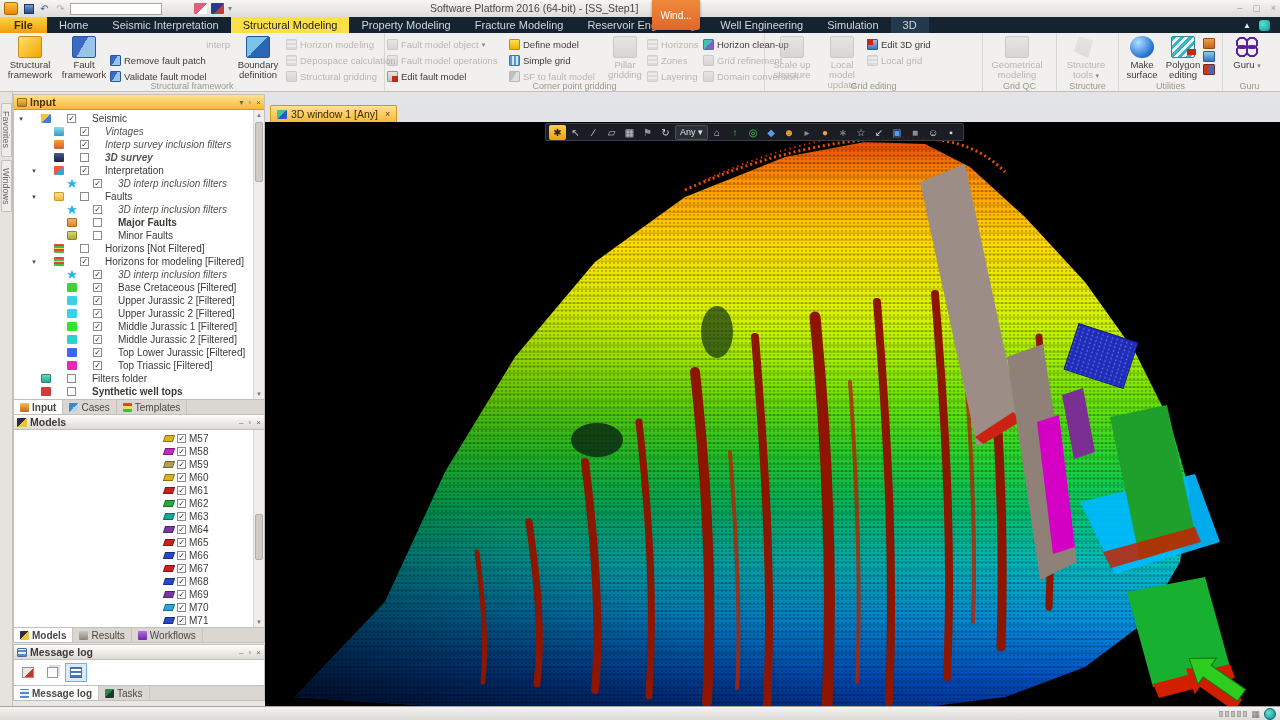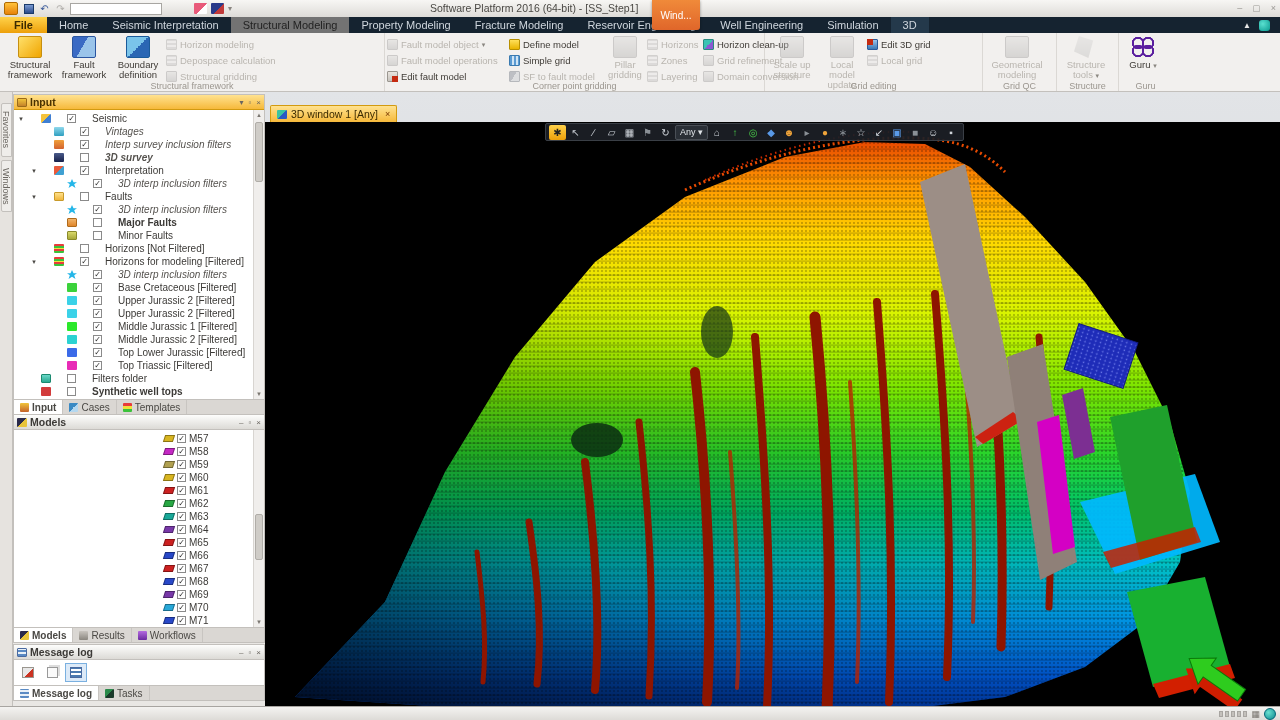--- a/index.html
+++ b/index.html
@@ -21,21 +21,21 @@
   .title-text { position:absolute; left:430px; top:2px; font-size:10.5px; color:#4a4844; }
   .winctl { position:absolute; right:4px; top:3px; display:flex; gap:10px; color:#9a9894; font-size:9px; }
   .notif { position:absolute; left:652px; top:0; width:48px; height:30px; background:linear-gradient(#f08a3a,#e0662a);
     color:#fff; font-size:10px; font-weight:normal; display:flex; align-items:center; justify-content:center;
     border-radius:0 0 3px 3px; z-index:30; box-shadow:0 1px 3px rgba(0,0,0,.4); }
 
   
   .tabbar { position:absolute; top:17px; left:0; width:1280px; height:16px; background:#152330; display:flex; align-items:stretch; }
   .rtab { padding:0 12px; display:flex; align-items:center; color:#cfd6dd; font-size:11px; white-space:nowrap; }
   .rtab.file { background:linear-gradient(#ffd24a,#eda00a); color:#3a2a00; font-weight:bold; padding:0 14px; }
-  .rtab.sel { background:#737373; color:#222;align-items:center; }
+  .rtab.sel { background:#fde047; color:#222;align-items:center; }
   .rtab.ctx { background:#24394b; }
   .tabbar-right { margin-left:auto; display:flex; align-items:center; gap:8px; padding-right:10px; }
   .tb-tri { color:#e8e8e8; font-size:8px; }
   .tb-teal { width:11px; height:11px; border-radius:3px; background:radial-gradient(circle at 35% 35%, #5ae0d0, #0a9a90); }
 
   
   .ribbon { position:absolute; top:33px; left:0; width:1280px; height:59px; background:#f2f0ee;
     border-bottom:1px solid #c3c0bc; display:flex; }
   .rb-group { position:relative; height:100%; border-right:1px solid #dbd8d4; padding:1px 2px 11px 2px; display:flex; align-items:flex-start; }
   .rb-label { position:absolute; bottom:0; left:0; right:0; text-align:center; font-size:9px; color:#9b968f; white-space:nowrap; overflow:hidden; }
@@ -234,20 +234,33 @@
   <div class="ribbon">
     <div class="rb-group" style="width:385px">
       <div class="big" style="width:56px">
         <span class="bicon cube-y"></span>
         <span>Structural framework</span>
       </div>
       <div class="big" style="width:52px">
         <span class="bicon ico-fault"></span>
         <span>Fault framework</span>
       </div>
+      <div class="smallcol" style="width:120px">
+        <div class="small dis" style="justify-content:flex-end">
+            <span>interp</span>
+          </div>
+        <div class="small">
+            <span class="sicon ico-fault"></span>
+            <span>Remove fault patch</span>
+          </div>
+        <div class="small">
+            <span class="sicon ico-fault"></span>
+            <span>Validate fault model</span>
+          </div>
+      </div>
       <div class="big" style="width:56px">
         <span class="bicon cube-cb"></span>
         <span>Boundary definition</span>
       </div>
       <div class="smallcol" style="width:96px">
         <div class="small dis">
             <span class="sicon ico-grid"></span>
             <span>Horizon modeling</span>
           </div>
         <div class="small dis">
@@ -358,20 +371,36 @@
     </div>
 
     <div class="rb-group" style="width:62px">
       <div class="big dis" style="width:54px">
         <span class="bicon struct-ico"></span>
         <span><span>Structure tools</span> <span class="caret">▾</span></span>
       </div>
       <div class="rb-label">Structure</div>
     </div>
 
+    <div class="rb-group" style="width:104px">
+      <div class="big" style="width:42px">
+        <span class="bicon sphere"></span>
+        <span>Make surface</span>
+      </div>
+      <div class="big" style="width:40px">
+        <span class="bicon poly"></span>
+        <span>Polygon editing</span>
+      </div>
+      <div class="minicol">
+        <span class="mico mi-1"></span>
+        <span class="mico mi-2"></span>
+        <span class="mico mi-3"></span>
+      </div>
+      <div class="rb-label">Utilities</div>
+    </div>
 
     <div class="rb-group" style="width:53px;border-right:none">
       <div class="big" style="width:44px">
         <span class="bicon guru-ico"></span>
         <span><span>Guru</span> <span class="caret">▾</span></span>
       </div>
       <div class="rb-label">Guru</div>
     </div>
   </div>
 

